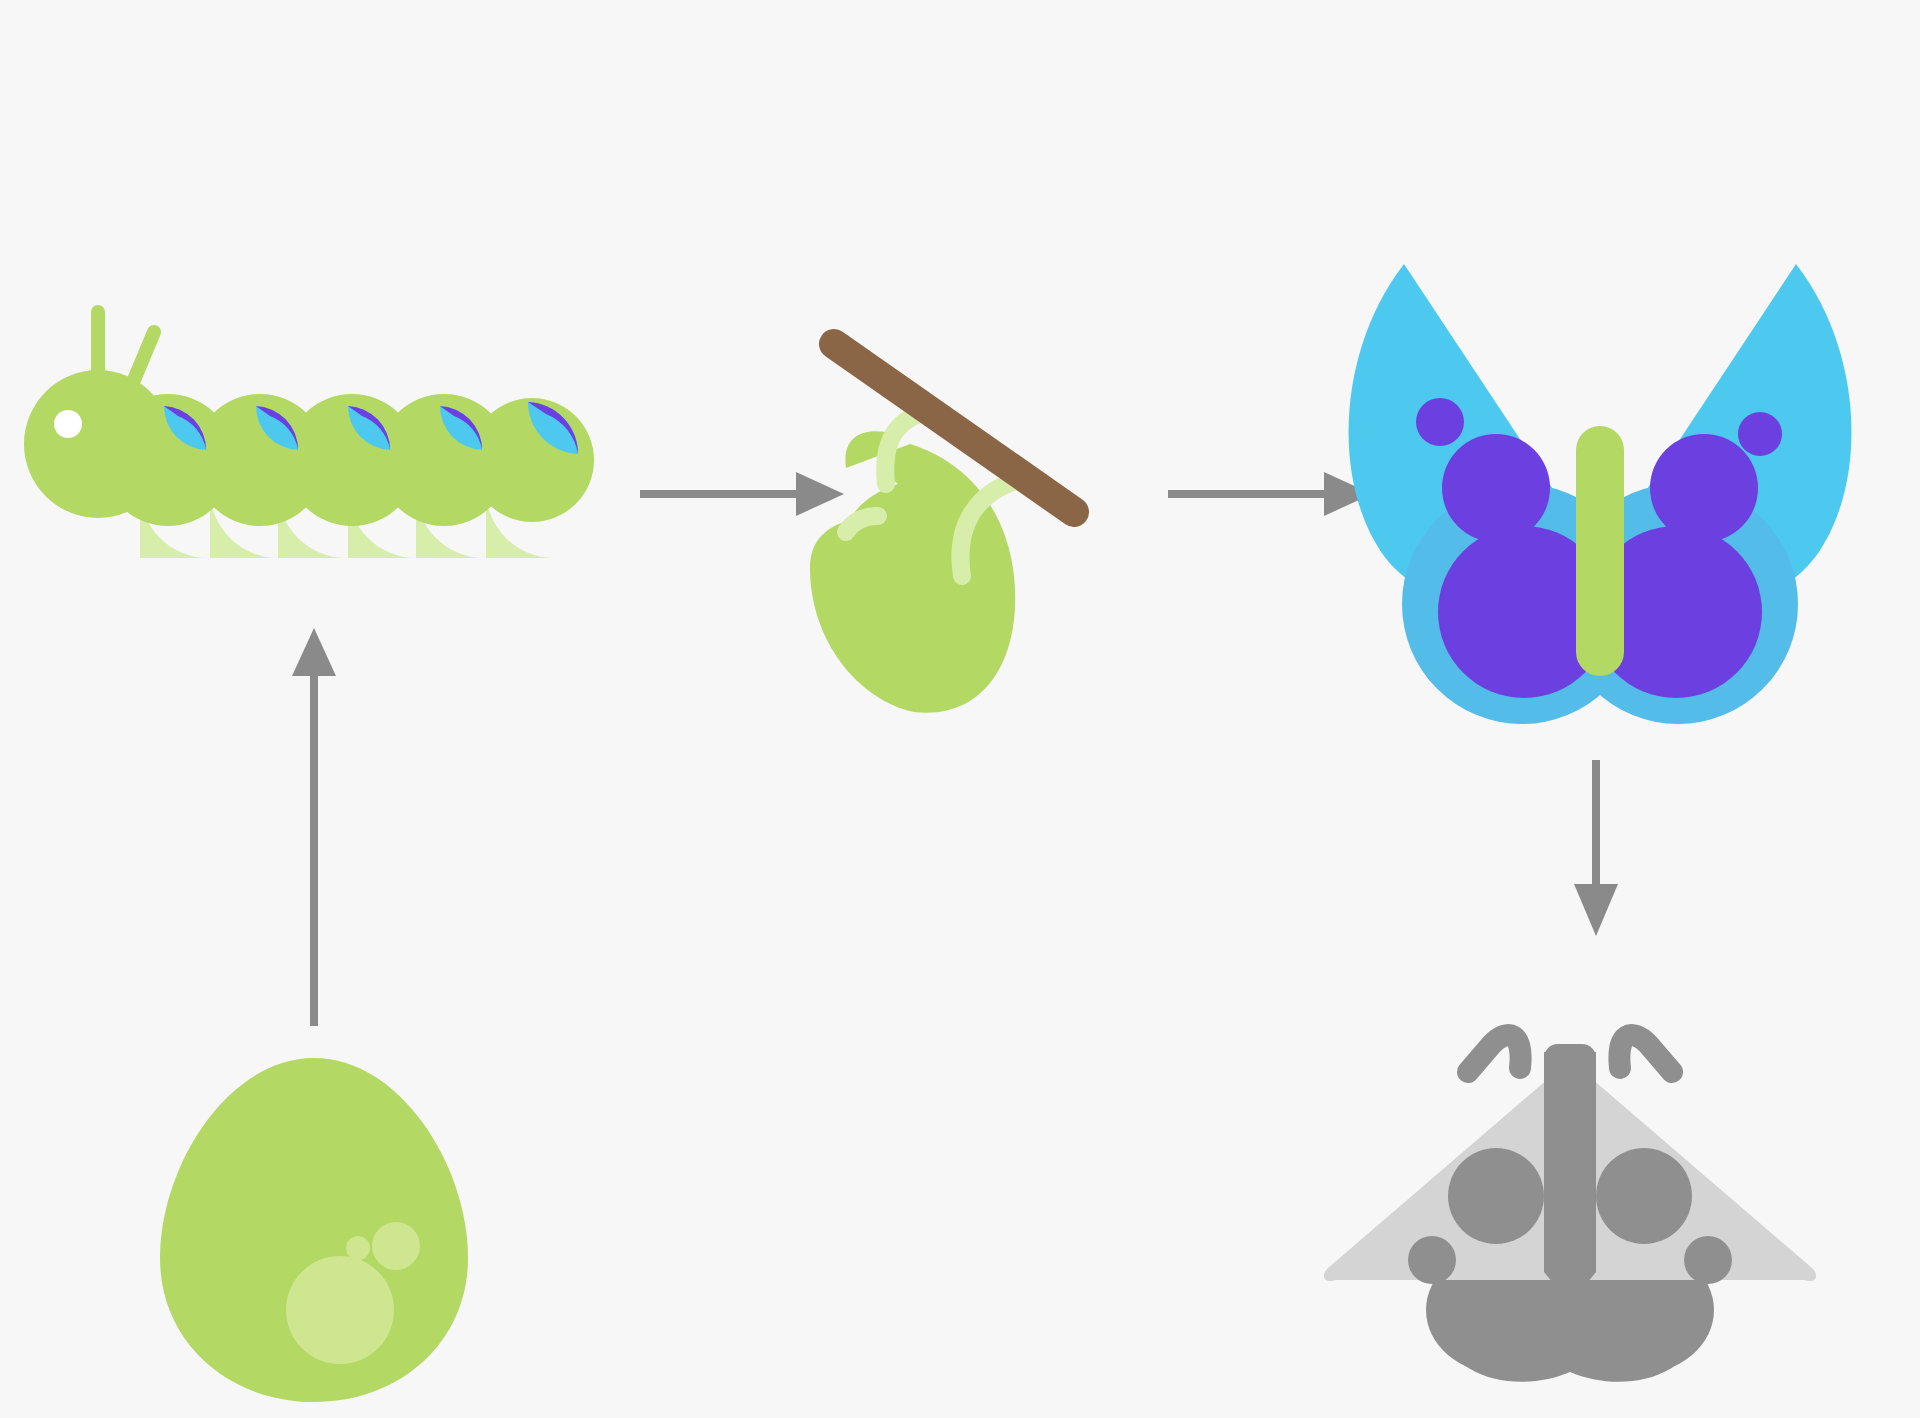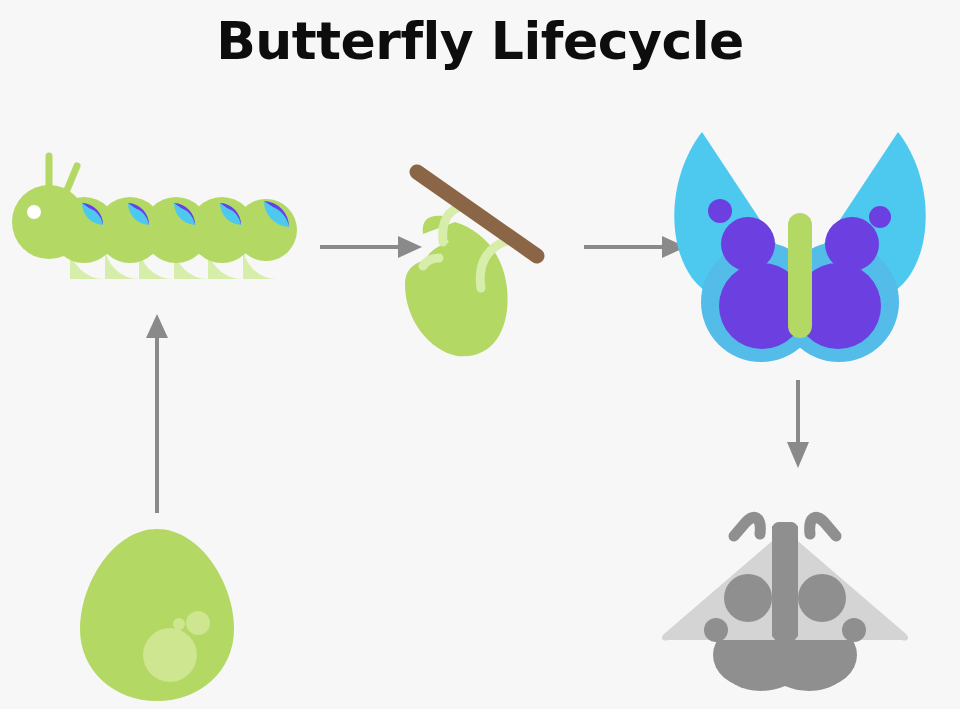--- a/index.html
+++ b/index.html
@@ -49,21 +49,20 @@
   #arrow-caterpillar-to-chrysalis { left: 318px; top: 232px; width: 108px; height: 30px; }
   #arrow-chrysalis-to-butterfly   { left: 582px; top: 232px; width: 108px; height: 30px; }
   #arrow-egg-to-caterpillar       { left: 137px; top: 310px; width: 40px;  height: 205px; }
   #arrow-butterfly-to-moth        { left: 778px; top: 378px; width: 40px;  height: 92px; }
 </style>
 </head>
 <body>
 
 <div id="canvas" style="background: rgb(247, 247, 247);">
 
-  <div id="diagram-title" style="color: rgb(13, 13, 13);">Butterfly Lifecycle</div>
 
   <div class="stage" id="stage-caterpillar">
     <svg width="300" height="165" viewBox="0 0 300 165">
 
       <g>
         <path d="M62 95 a34 34 0 0 0 34 34 h-34 z" fill="#d7edaa"></path>
         <path d="M131 95 a34 34 0 0 0 34 34 h-34 z" fill="#d7edaa"></path>
         <path d="M200 95 a34 34 0 0 0 34 34 h-34 z" fill="#d7edaa"></path>
         <path d="M166 95 a34 34 0 0 0 34 34 h-34 z" fill="#d7edaa"></path>
         <path d="M97 95 a34 34 0 0 0 34 34 h-34 z" fill="#d7edaa"></path>

